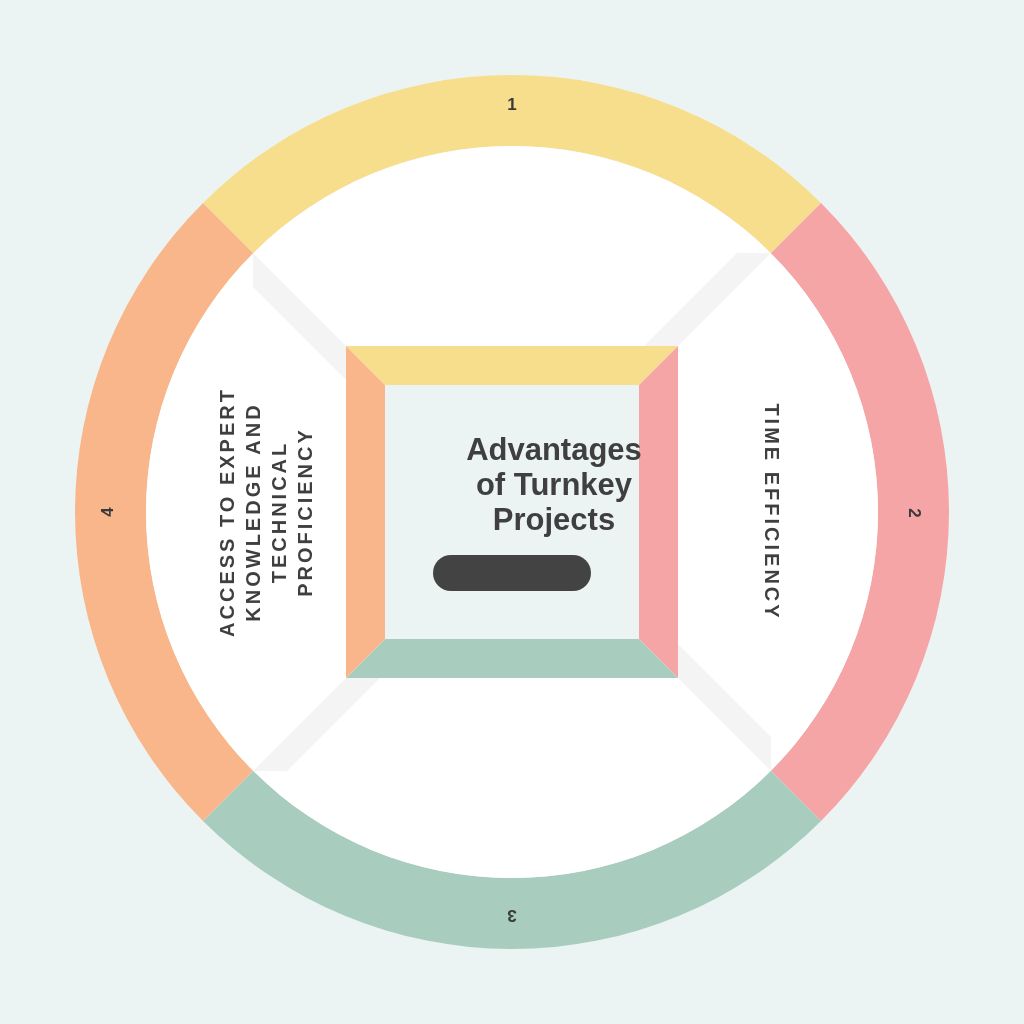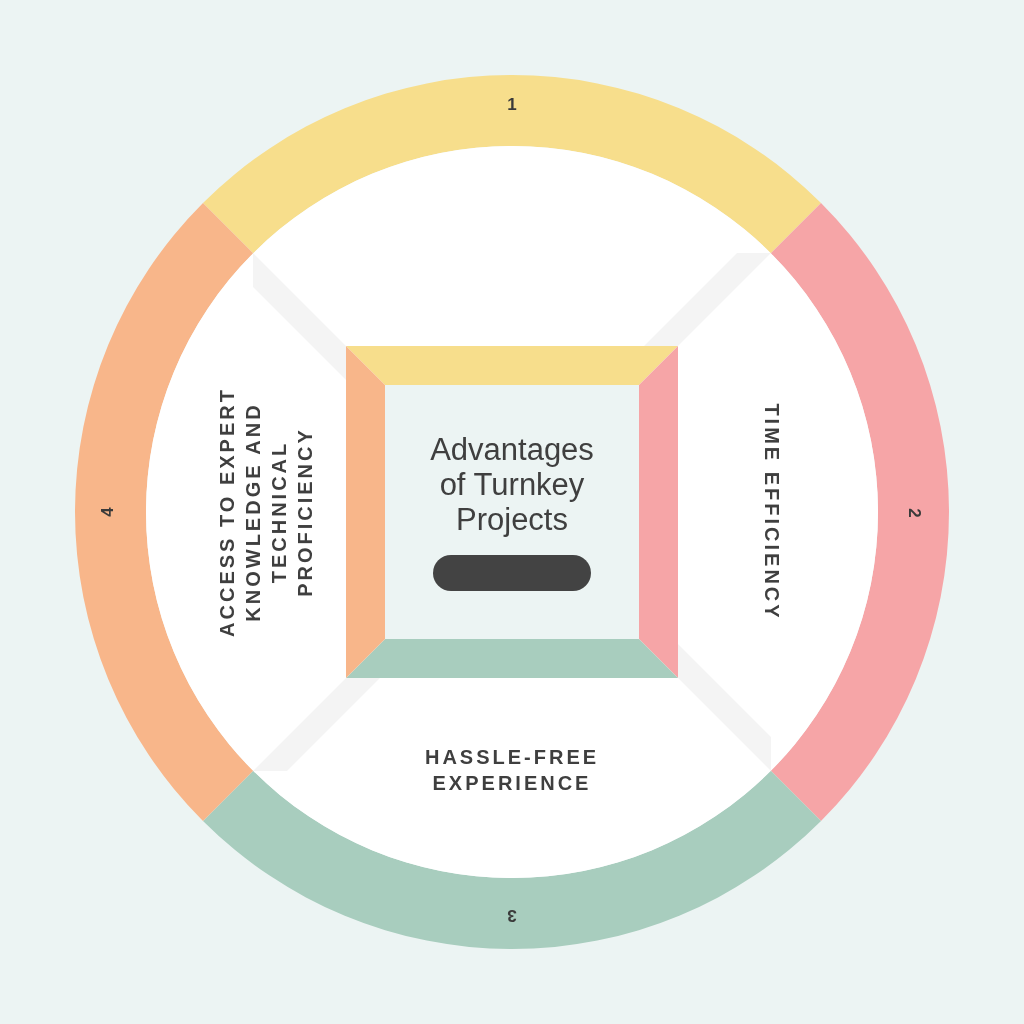--- a/index.html
+++ b/index.html
@@ -15,22 +15,22 @@
       position: absolute; width: 40px; height: 30px; line-height: 30px;
       text-align: center; font-weight: bold; font-size: 17px; color: #3A3A3A;
     }
     .seg-label {
       position: absolute; text-align: center; font-weight: bold;
       letter-spacing: 3px; font-size: 20px; line-height: 26px; color: #3F3F3F;
       white-space: pre-line;
     }
     #center-title {
       position: absolute; left: 386px; top: 432px; width: 252px;
-      text-align: center; font-weight: normal; font-size: 31px; line-height: 35px;
-      color: #3F3F3F; white-space: pre-line;
+      text-align: center; font-weight: bold; font-size: 31px; line-height: 35px;
+      color: #3F3F3F; white-space: pre-line; padding-left: 42px;
     }
     #center-pill {
       position: absolute; left: 433px; top: 555px; width: 158px; height: 36px;
       border-radius: 18px; background: #434343;
     }
   </style>
 </head>
 <body>
 
 <div id="diagram">
@@ -67,22 +67,20 @@
   </svg>
 
   
   <div class="ring-num" style="left:492px; top:90px;">1</div>
   <div class="ring-num" style="left:894px; top:498px; transform:rotate(90deg);">2</div>
   <div class="ring-num" style="left:492px; top:900px; transform:rotate(180deg);">3</div>
   <div class="ring-num" style="left:88px; top:497px; transform:rotate(-90deg);">4</div>
 
   
   <div class="seg-label" style="left:622px; top:499px; width:300px; transform:rotate(90deg);">TIME EFFICIENCY</div>
-  <div class="seg-label" style="left:362px; top:744px; width:300px;">HASSLE-FREE
-EXPERIENCE</div>
   <div class="seg-label" style="left:116px; top:460px; width:300px; transform:rotate(-90deg);">ACCESS TO EXPERT
 KNOWLEDGE AND
 TECHNICAL
 PROFICIENCY</div>
 
   
   <div id="center-title">Advantages
 of Turnkey
 Projects</div>
   <div id="center-pill"></div>

